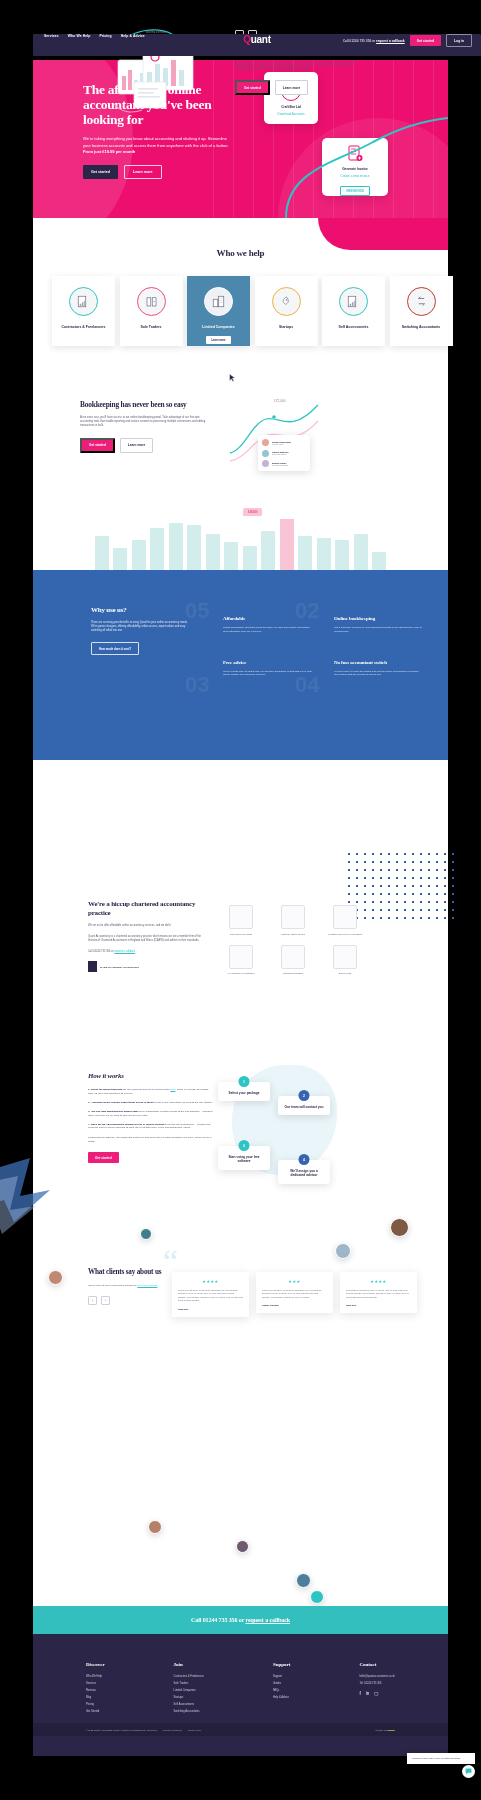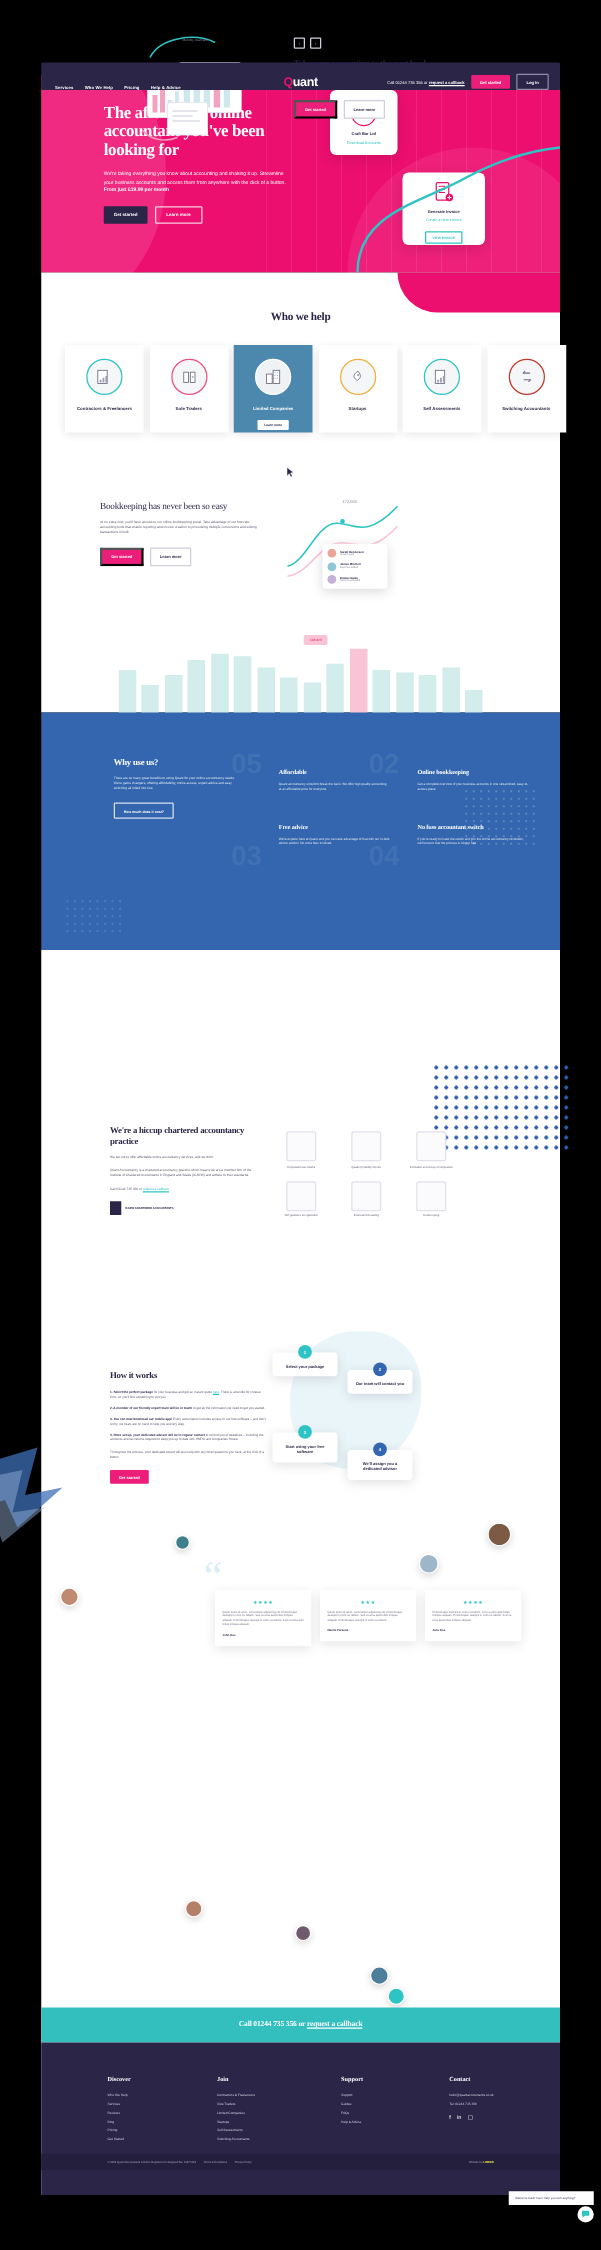--- a/index.html
+++ b/index.html
@@ -2,21 +2,21 @@
 <html><head>
 <meta charset="utf-8">
 <style>
   *{box-sizing:border-box;margin:0;padding:0}
   html,body{width:481px;background:#000;}
   body{font-family:"Liberation Sans",sans-serif;-webkit-font-smoothing:antialiased;}
   .page{width:481px;height:1800px;position:relative;overflow:hidden;background:#000;}
   .serif{font-family:"Liberation Serif",serif;}
 
   
-  .nav{position:absolute;left:33px;top:50px;width:415px;height:22px;background:#2b2547;display:flex;align-items:flex-end;border-radius:1px;z-index:40;}
+  .nav{position:absolute;left:33px;top:34px;width:448px;height:22px;background:#2b2547;display:flex;align-items:flex-start;border-radius:1px;z-index:40;}
   .nav-links{display:flex;gap:9px;margin-left:11px;}
   .nav-links span{color:#fff;font-size:3.4px;font-weight:bold;letter-spacing:.1px;}
   .logo{position:absolute;left:50%;transform:translateX(-50%);color:#fff;font-size:10px;font-weight:bold;letter-spacing:-.3px;}
   .logo .q{color:#e9136c;}
   .nav-right{margin-left:auto;display:flex;align-items:center;gap:5px;margin-right:9px;}
   .nav-phone{color:#fff;font-size:3.3px;}
   .nav-phone b{text-decoration:underline;}
   .btn-pink{background:#ec1e79;color:#fff;font-size:3.3px;font-weight:bold;padding:3.5px 7px;border:none;border-radius:1px;}
   .btn-out{background:transparent;color:#fff;font-size:3.3px;font-weight:bold;padding:3.5px 7px;border:.6px solid #8f8aa6;border-radius:1px;}
 
@@ -53,21 +53,21 @@
   .wcard{width:63px;height:70px;background:#fff;box-shadow:0 2px 7px rgba(0,0,0,.11);display:flex;flex-direction:column;align-items:center;padding-top:11px;}
   .wcard.active{background:#4c87ad;}
   .wicon{width:29px;height:29px;border-radius:50%;border:1.6px solid #2ec4c4;background:#f5f6f8;display:flex;align-items:center;justify-content:center;}
   .wcard .cap{font-size:3.5px;font-weight:bold;color:#2b2547;text-align:center;margin-top:9px;line-height:5px;width:52px;}
   .wcard.active .cap{color:#fff;}
   .wcard .learn{margin-top:6px;background:#fff;color:#2b2547;font-size:2.6px;font-weight:bold;padding:2.5px 5px;border-radius:1px;}
   .cursor{position:absolute;left:42px;top:48px;width:7px;height:10px;}
 
   
   .bk{position:absolute;left:80px;top:400px;width:130px;}
-  .bk h2{font-size:7.4px;line-height:9px;font-weight:normal;color:#2b2547;letter-spacing:-.2px;}
+  .bk h2{font-size:7.4px;line-height:9px;font-weight:bold;color:#2b2547;letter-spacing:-.2px;}
   .bk p{font-size:2.7px;line-height:4.2px;color:#5e5a70;margin-top:7px;}
   .bk .btns{display:flex;gap:5px;margin-top:9px;}
   .bb1{background:#ec1e79;color:#fff;font-size:3.2px;font-weight:bold;padding:3.5px 7px;border-radius:1px;}
   .bb2{background:#fff;color:#2b2547;font-size:3.2px;font-weight:bold;padding:3.5px 7px;border:.6px solid #cfcedb;border-radius:1px;}
   .bk-graph{position:absolute;left:228px;top:395px;width:92px;height:80px;}
   .chat-card{position:absolute;left:258px;top:435px;width:52px;background:#fff;border-radius:3px;box-shadow:0 2px 9px rgba(0,0,0,.14);padding:4px;}
   .chat-row{display:flex;align-items:center;gap:3px;margin-bottom:3.5px;}
   .av{width:7px;height:7px;border-radius:50%;background:#d9d9e3;flex:none;}
   .av.a1{background:#e8a598}.av.a2{background:#8fc7d4}.av.a3{background:#c5b2d6}
   .chat-t{font-size:2.3px;font-weight:bold;color:#2b2547;}
@@ -111,21 +111,21 @@
   .ch .phone u{color:#2ec4c4;}
   .icaew{display:flex;align-items:center;gap:3px;margin-top:8px;}
   .icaew .sq{width:9px;height:11px;background:#2b2547;}
   .icaew .tx{font-size:2.2px;color:#2b2547;font-weight:bold;line-height:2.8px;}
   .svc-grid{position:absolute;left:218px;top:905px;width:150px;display:grid;grid-template-columns:repeat(3,1fr);gap:9px 6px;}
   .svc{text-align:center;}
   .svc .box{width:24px;height:24px;margin:0 auto;border:.7px solid #dfe0e8;border-radius:2px;background:#fbfbfd;}
   .svc .lb{font-size:2.2px;color:#5e5a70;margin-top:3.5px;line-height:3px;}
 
   
-  .hiw{position:absolute;left:88px;top:1096px;width:125px;}
+  .hiw{position:absolute;left:88px;top:1072px;width:125px;font-style:italic;}
   .hiw h2{font-size:7px;font-weight:bold;color:#2b2547;letter-spacing:-.2px;}
   .hiw ol{margin-top:8px;padding-left:0;list-style:none;}
   .hiw li{font-size:2.5px;line-height:3.9px;color:#5e5a70;margin-bottom:5px;}
   .hiw li b{color:#2b2547;}
   .hiw .foot{font-size:2.5px;line-height:3.9px;color:#5e5a70;margin-top:6px;}
   .hiw .gs{display:inline-block;margin-top:8px;background:#ec1e79;color:#fff;font-size:3.2px;font-weight:bold;padding:3.5px 7px;border-radius:1px;}
   .step-blob{position:absolute;left:232px;top:1065px;width:105px;height:110px;background:#d9edf6;border-radius:50% 40% 55% 45%;opacity:.55;}
   .step{position:absolute;width:52px;background:#fff;border-radius:3px;box-shadow:0 2px 9px rgba(0,0,0,.13);padding:9px 5px 6px;text-align:center;}
   .step .n{position:absolute;left:50%;transform:translateX(-50%);top:-6px;width:11px;height:11px;border-radius:50%;background:#2ec4c4;color:#fff;font-size:3.4px;font-weight:bold;display:flex;align-items:center;justify-content:center;}
   .step .n.b{background:#3366ae;}
@@ -494,20 +494,28 @@
   <div class="step s3">
     <div class="n">3</div>
     <div class="t">Start using your free software</div>
   </div>
   <div class="step s4">
     <div class="n b">4</div>
     <div class="t">We'll assign you a dedicated advisor</div>
   </div>
 
   <div class="quote">“</div>
+  <div class="tm-h">
+    <h2 class="serif">What clients say about us</h2>
+    <p><span>Ipsum dolor sit amet consectetur adipiscing. </span><u>See more reviews</u></p>
+    <div class="tm-nav">
+      <div class="arrow">‹</div>
+      <div class="arrow">›</div>
+    </div>
+  </div>
 
   <div class="tcard tc1">
     <div class="stars">★★★★</div>
     <p>Ipsum dolor sit amet, consectetur adipiscing elit. Pellentesque suscipit in enim eu rutrum. Sed eu urna quis tellus tempus aliquam. Pellentesque suscipit in enim eu rutrum. Sed eu urna quis tellus tempus aliquam.</p>
     <div class="nm">John Doe</div>
   </div>
   <div class="tcard tc2">
     <div class="stars">★★★</div>
     <p>Ipsum dolor sit amet, consectetur adipiscing elit. Pellentesque suscipit in enim eu rutrum. Sed eu urna quis tellus tempus aliquam. Pellentesque suscipit in enim eu rutrum.</p>
     <div class="nm">Naomi Parsons</div>

